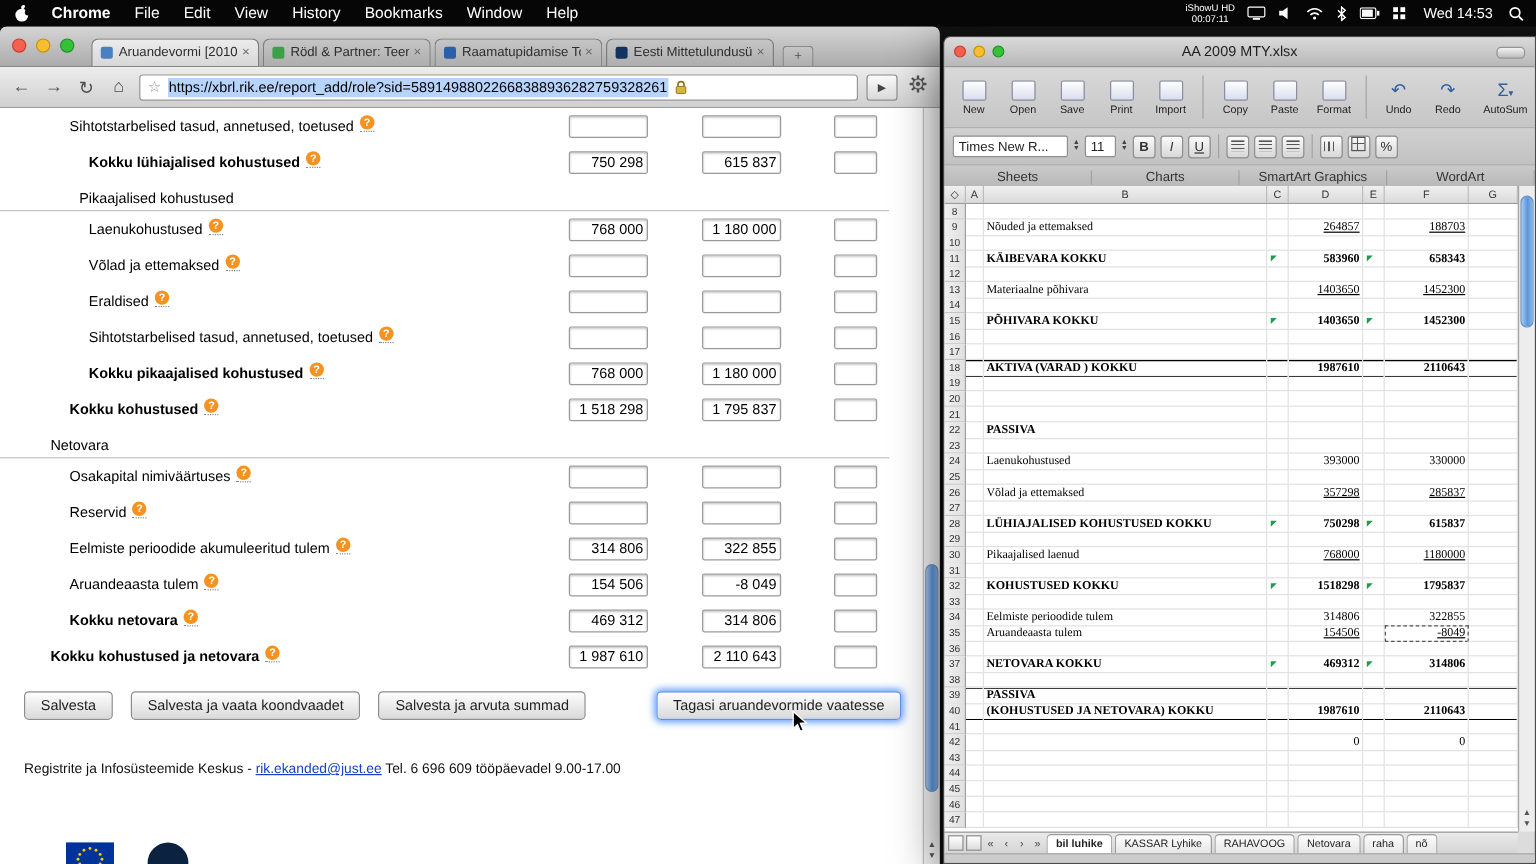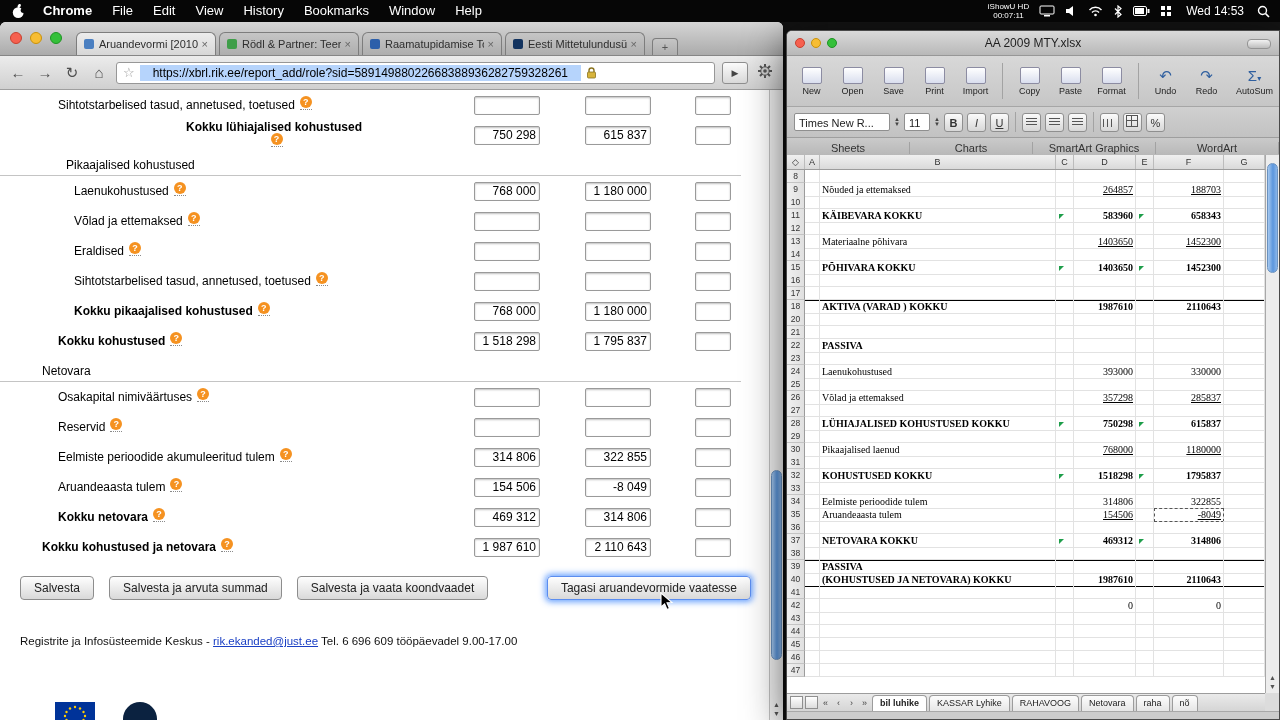--- a/index.html
+++ b/index.html
@@ -29,21 +29,21 @@
   .favicon{width:10px;height:10px;border-radius:2px;margin-right:5px;flex:none;}
   .f0{background:#4a7fc1;}.f1{background:#3f9e49;}.f2{background:#2c5faa;}.f3{background:#12335f;}
   .tlabel{white-space:nowrap;overflow:hidden;flex:1;}
   .tclose{margin-left:4px;color:#666;font-size:11px;flex:none;}
   .newtab{width:26px;height:17px;background:linear-gradient(#c5c5c5,#aeaeae);border:1px solid #7d7d7d;border-bottom:none;border-radius:4px 4px 0 0;margin-left:4px;font-size:11px;color:#555;text-align:center;line-height:16px;box-sizing:border-box;}
 
   .navbar{position:absolute;left:0;top:34px;width:100%;height:34px;background:linear-gradient(#ececec,#d0d0d0);border-bottom:1px solid #9f9f9f;display:flex;align-items:center;padding:0 8px;box-sizing:border-box;gap:7px;}
   .nbtn{font-size:15px;color:#4f4f4f;width:20px;text-align:center;flex:none;}
   .addr{flex:1;height:22px;background:#fff;border:1px solid #979797;border-radius:3px;display:flex;align-items:center;padding:0 6px;font-size:12px;gap:5px;overflow:hidden;white-space:nowrap;box-sizing:border-box;}
   .star{color:#9a9a9a;font-size:13px;flex:none;}
-  .sel-url{background:#b6d4fc;color:#000;padding:1px 13px;overflow:hidden;}
+  .sel-url{background:#b6d4fc;color:#000;padding:1px 1px;overflow:hidden;}
   .go-btn{flex:none;width:24px;height:20px;border:1px solid #8f8f8f;border-radius:3px;background:linear-gradient(#fbfbfb,#d9d9d9);font-size:9px;color:#444;text-align:center;line-height:20px;}
   .gear-wrap{flex:none;width:20px;text-align:center;}
 
   .content{position:absolute;left:0;top:68px;width:769px;height:630px;background:#fff;overflow:hidden;font-size:12px;color:#000;}
   .form-row{display:flex;align-items:center;height:30px;}
   .row-label{flex:1;display:flex;align-items:center;box-sizing:border-box;min-width:0;}
   .row-label.b{font-weight:bold;}
   .qwrap{margin-left:5px;border-bottom:1px dotted #8a8a8a;padding-bottom:1px;display:inline-block;position:relative;top:-3px;}
   .q{display:inline-block;width:12px;height:12px;background:#f59221;color:#fff;border-radius:50%;font-size:9px;font-weight:bold;line-height:12px;text-align:center;}
   .fin{height:17px;border:1px solid #9a9a9a;border-radius:2px;box-shadow:inset 0 1px 2px rgba(0,0,0,.25);font-size:12px;text-align:right;padding:0 3px;font-family:"Liberation Sans",sans-serif;background:#fff;flex:none;box-sizing:content-box;}
@@ -239,21 +239,21 @@
         <div class="form-row">
           <div class="row-label" style="padding-left: 58px;">
             <span class="ltext">Sihtotstarbelised tasud, annetused, toetused</span>
             <span class="qwrap"><span class="q">?</span></span>
           </div>
           <input class="fin v1" readonly="" style="">
           <input class="fin v2" readonly="" style="">
           <input class="fin v3" readonly="" style="">
         </div>
         <div class="form-row">
-          <div class="row-label b" style="padding-left: 74px; flex-direction: column;">
+          <div class="row-label b" style="padding-left: 74px;">
             <span class="ltext">Kokku lühiajalised kohustused</span>
             <span class="qwrap"><span class="q">?</span></span>
           </div>
           <input class="fin v1" readonly="" value="750 298" style="">
           <input class="fin v2" readonly="" value="615 837" style="">
           <input class="fin v3" readonly="" style="">
         </div>
         <div class="section-row" style="padding-left: 66px;">
           <span>Pikaajalised kohustused</span>
         </div>
@@ -366,22 +366,22 @@
           </div>
           <input class="fin v1" readonly="" value="1 987 610" style="">
           <input class="fin v2" readonly="" value="2 110 643" style="">
           <input class="fin v3" readonly="" style="">
         </div>
       </div>
 
     <div class="actions">
       <span style="display:flex;align-items:center;">
           <button class="abtn">Salvesta</button>
+          <button class="abtn">Salvesta ja vaata koondvaadet</button>
           <button class="abtn">Salvesta ja arvuta summad</button>
-          <button class="abtn">Salvesta ja vaata koondvaadet</button>
         </span>
       <button class="abtn backbtn">Tagasi aruandevormide vaatesse</button>
     </div>
 
     <div class="footer">
       <div>
         <span>Registrite ja Infosüsteemide Keskus - </span><span class="maillink">rik.ekanded@just.ee</span><span>  Tel. 6 696 609 tööpäevadel 9.00-17.00</span>
       </div>
     </div>
 
@@ -619,20 +619,30 @@
         <div class="xgrid xrow bt">
           <span class="xc ch">18</span>
           <span class="xc ca"></span>
           <span class="xc cb b">AKTIVA (VARAD ) KOKKU</span>
           <span class="xc cc"></span>
           <span class="xc cd b">1987610</span>
           <span class="xc ce"></span>
           <span class="xc cf b">2110643</span>
           <span class="xc cg"></span>
         </div>
+        <div class="xgrid xrow bt">
+          <span class="xc ch">19</span>
+          <span class="xc ca"></span>
+          <span class="xc cb"></span>
+          <span class="xc cc"></span>
+          <span class="xc cd"></span>
+          <span class="xc ce"></span>
+          <span class="xc cf"></span>
+          <span class="xc cg"></span>
+        </div>
         <div class="xgrid xrow">
           <span class="xc ch">20</span>
           <span class="xc ca"></span>
           <span class="xc cb"></span>
           <span class="xc cc"></span>
           <span class="xc cd"></span>
           <span class="xc ce"></span>
           <span class="xc cf"></span>
           <span class="xc cg"></span>
         </div>

